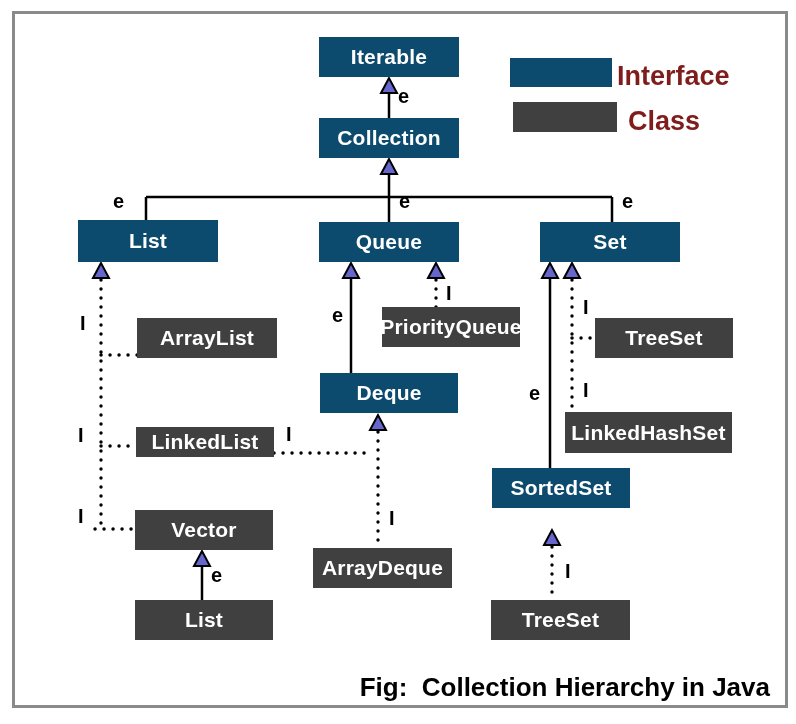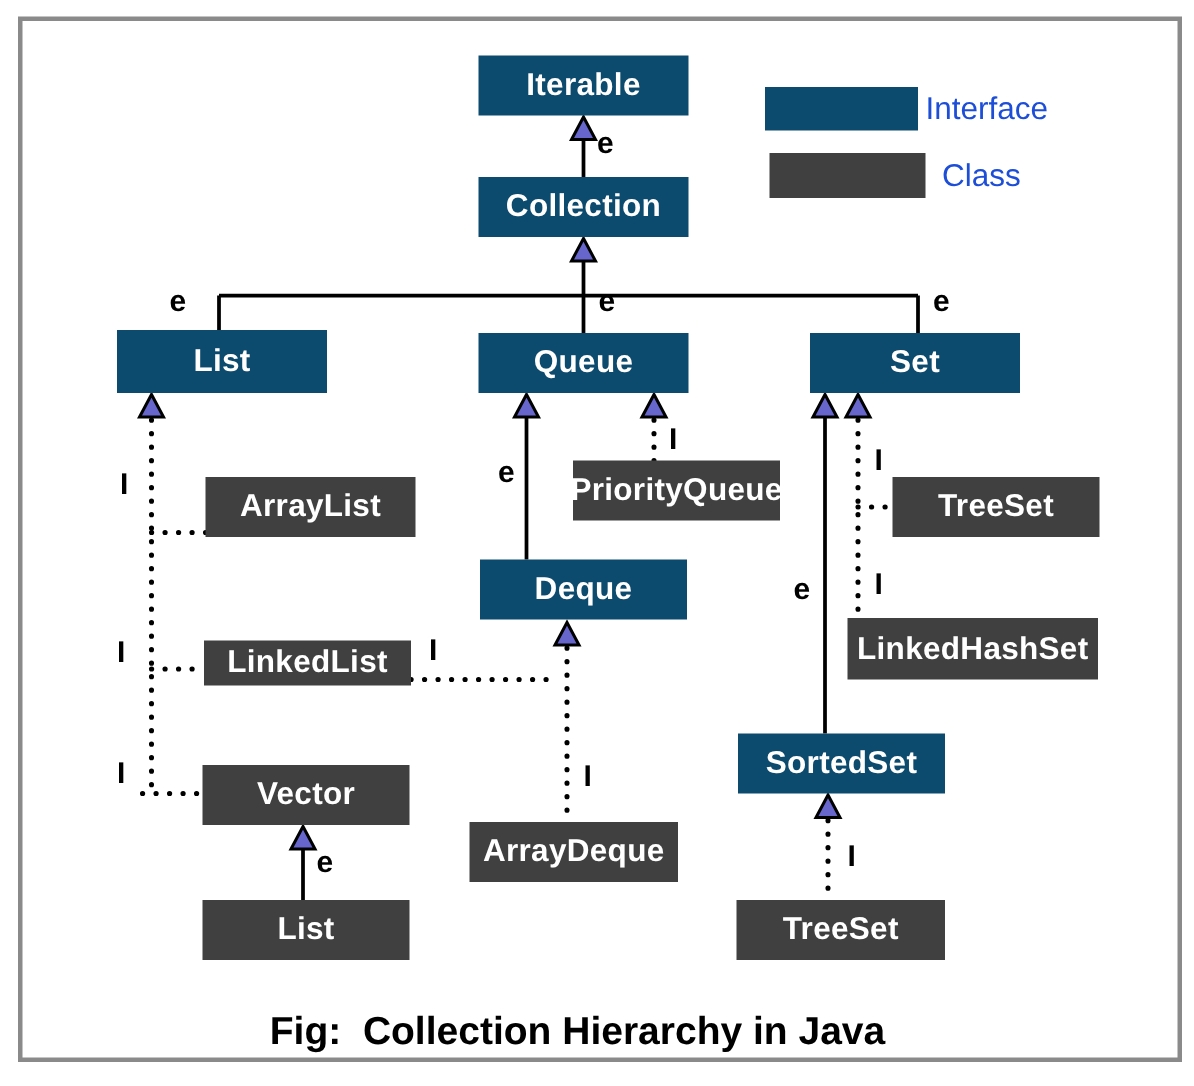--- a/index.html
+++ b/index.html
@@ -15,23 +15,23 @@
   .node{
     position:absolute;display:flex;align-items:center;justify-content:center;
     color:#fff;font-weight:bold;font-size:21px;letter-spacing:0.2px;
   }
   .red{background:#0c4a6e;}
   .green{background:#404040;}
   .lbl{
     position:absolute;color:#000;font-weight:bold;font-size:20px;line-height:20px;
   }
   .legend-swatch{position:absolute;}
-  .legend-text{position:absolute;color:#1d4ed8;font-weight:normal;font-size:21px;}
+  .legend-text{position:absolute;color:#7f1d1d;font-weight:bold;font-size:27px;}
   #caption{
-    position:absolute;left:0;top:672px;width:770px;text-align:center;
+    position:absolute;left:0;top:672px;width:770px;text-align:right;
     color:#000;font-weight:bold;font-size:26px;white-space:pre;
   }
 </style>
 </head>
 <body>
 
 <div id="stage">
 
   <div id="frame"></div>
 
@@ -63,21 +63,21 @@
       <polygon points="552,530 544,545 560,545"></polygon>
     </g>
   </svg>
 
   <div class="node red" style="left:319px;top:37px;width:140px;height:40px">Iterable</div>
   <div class="node red" style="left:319px;top:118px;width:140px;height:40px">Collection</div>
   <div class="node red" style="left:78px;top:220px;width:140px;height:42px">List</div>
   <div class="node red" style="left:319px;top:222px;width:140px;height:40px">Queue</div>
   <div class="node red" style="left:540px;top:222px;width:140px;height:40px">Set</div>
   <div class="node red" style="left:320px;top:373px;width:138px;height:40px">Deque</div>
-  <div class="node red" style="left:492px;top:489px;width:138px;height:40px">SortedSet</div>
+  <div class="node red" style="left:492px;top:468px;width:138px;height:40px">SortedSet</div>
 
   <div class="node green" style="left:137px;top:318px;width:140px;height:40px">ArrayList</div>
   <div class="node green" style="left:136px;top:427px;width:138px;height:30px">LinkedList</div>
   <div class="node green" style="left:135px;top:510px;width:138px;height:40px">Vector</div>
   <div class="node green" style="left:135px;top:600px;width:138px;height:40px">List</div>
   <div class="node green" style="left:382px;top:307px;width:138px;height:40px">PriorityQueue</div>
   <div class="node green" style="left:313px;top:548px;width:139px;height:40px">ArrayDeque</div>
   <div class="node green" style="left:595px;top:318px;width:138px;height:40px">TreeSet</div>
   <div class="node green" style="left:565px;top:412px;width:167px;height:41px">LinkedHashSet</div>
   <div class="node green" style="left:491px;top:600px;width:139px;height:40px">TreeSet</div>

